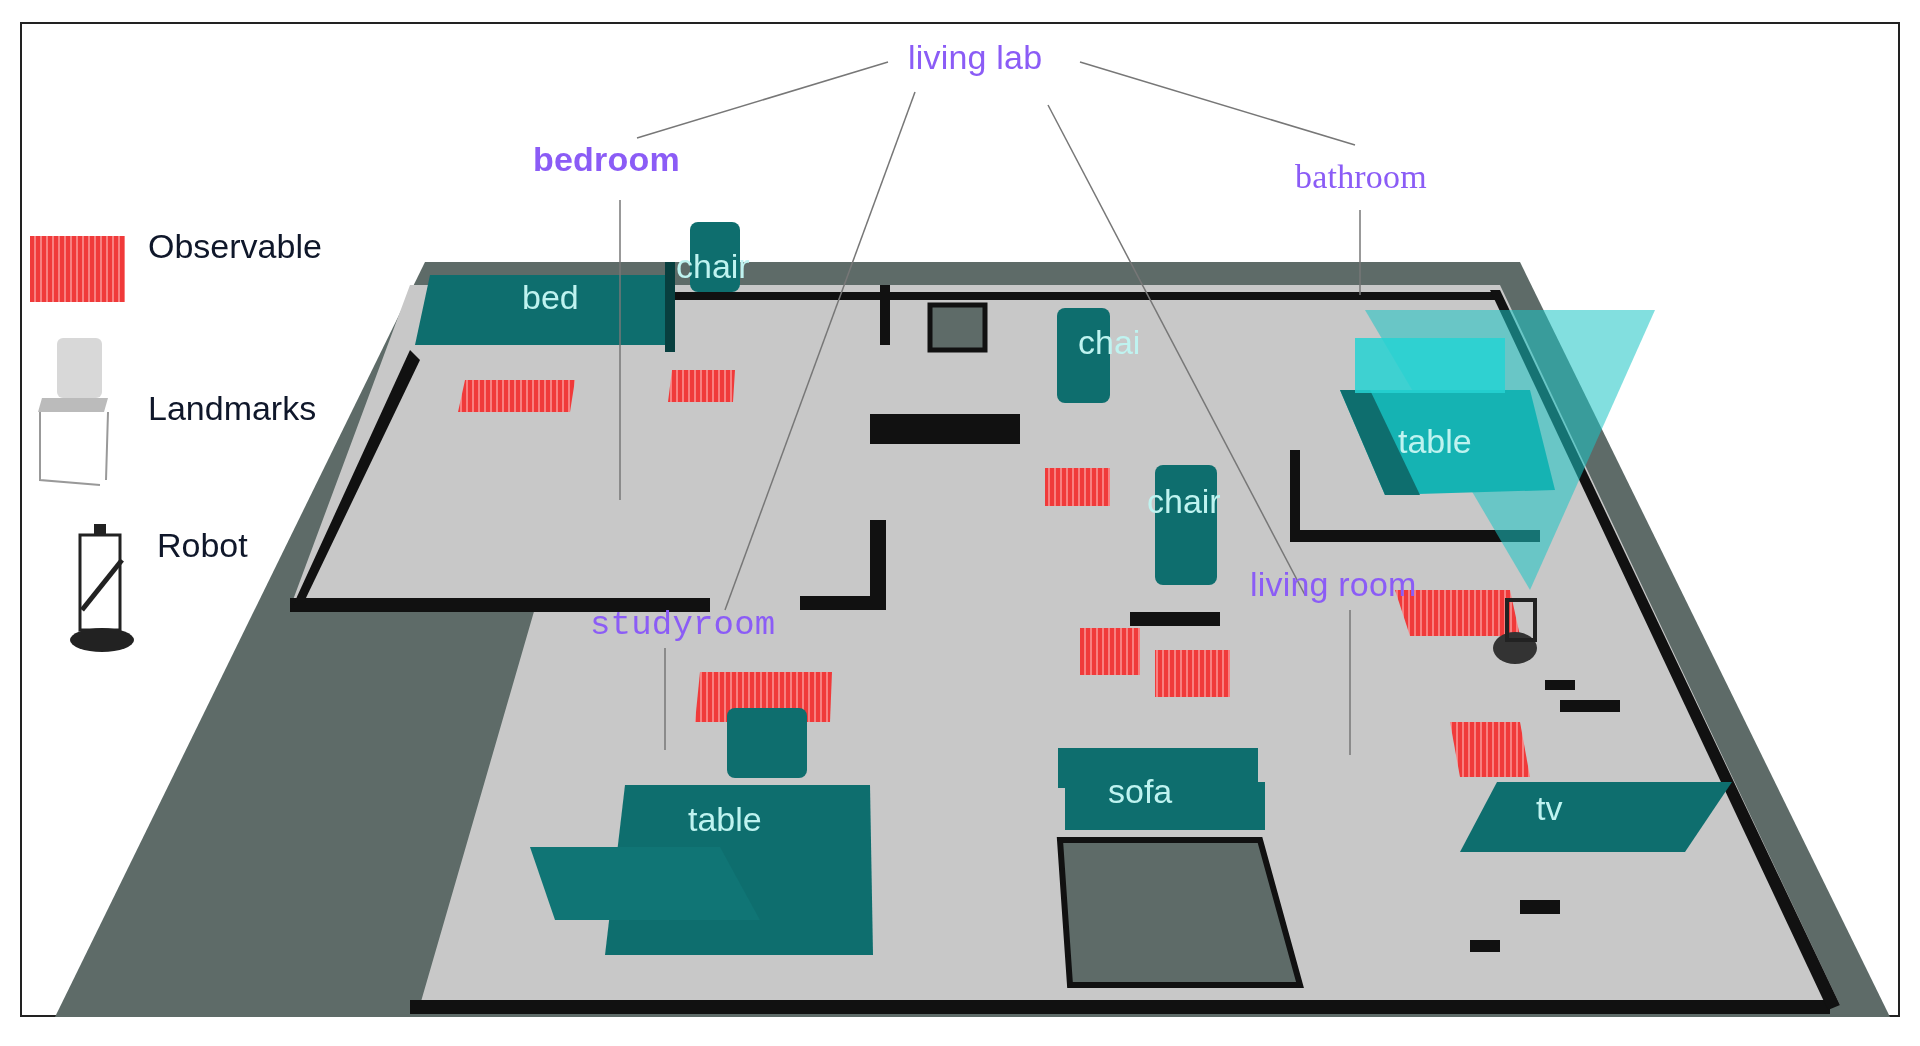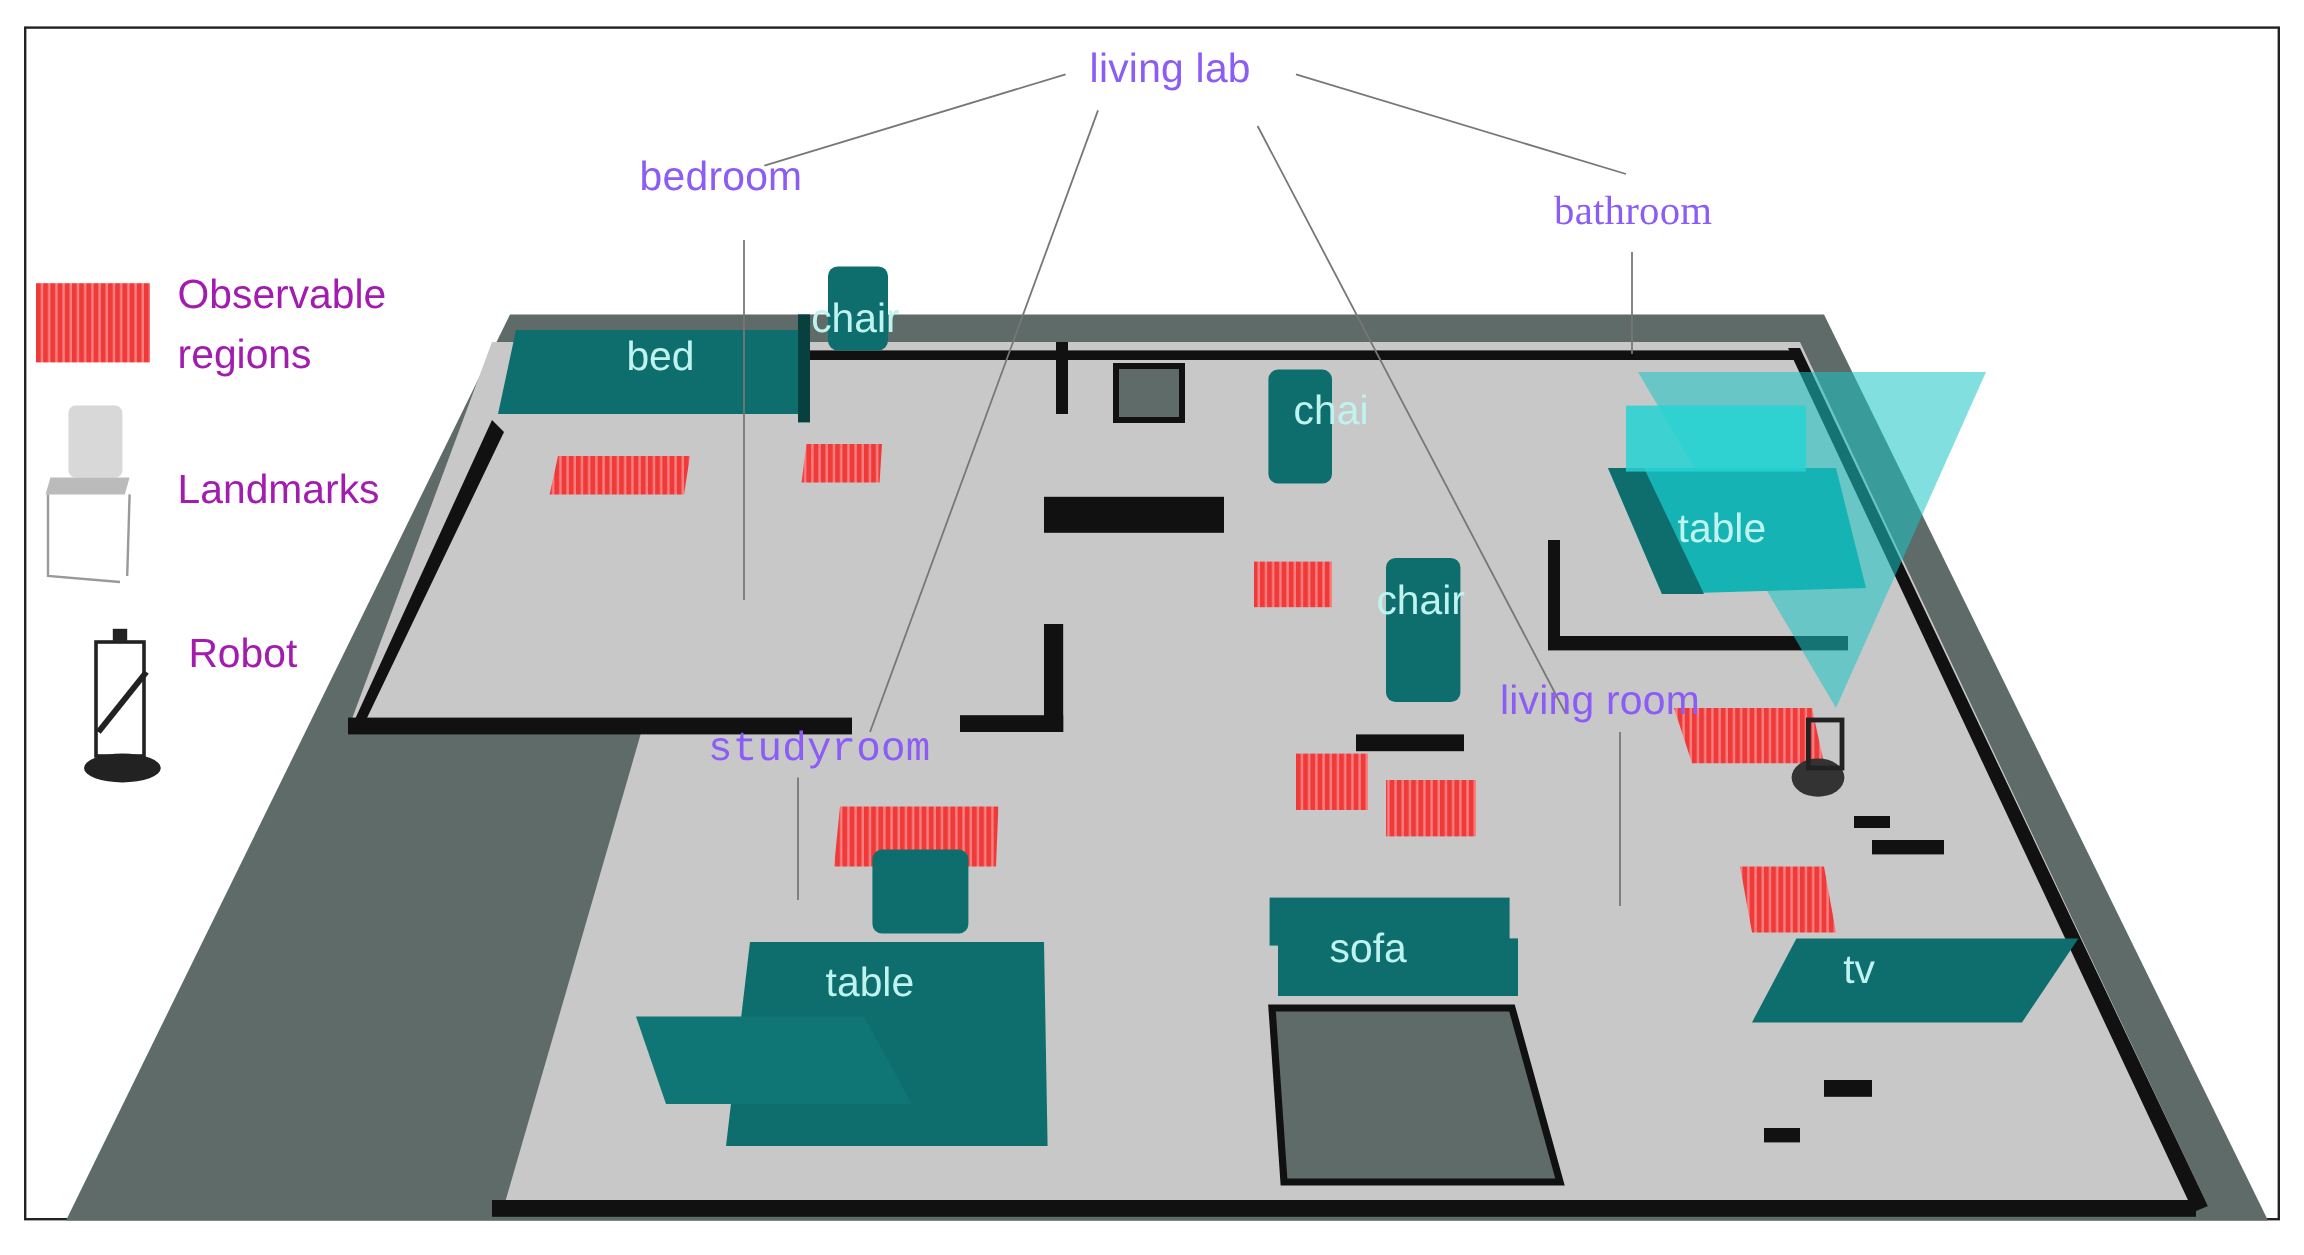--- a/index.html
+++ b/index.html
@@ -1,21 +1,21 @@
 <!DOCTYPE html>
 <html><head>
 <meta charset="utf-8">
 <style>
   html, body { margin:0; padding:0; background:#ffffff; }
   body { width:1920px; height:1046px; position:relative; overflow:hidden; font-family:"Liberation Sans", sans-serif; }
   .frame { position:absolute; left:20px; top:22px; width:1880px; height:995px; border:2px solid #222; box-sizing:border-box; background:#fff; }
   svg.scene { position:absolute; left:0; top:0; width:1920px; height:1046px; }
   .lbl { position:absolute; color:#8b5cf6; font-size:34px; white-space:nowrap; letter-spacing:0.2px; }
   .obj { position:absolute; color:#bff3f0; font-size:34px; white-space:nowrap; }
-  .legend-text { position:absolute; color:#a21caf; font-size:34px; line-height:50px; }
+  .legend-text { position:absolute; color:#0f172a; font-size:34px; line-height:50px; }
 </style>
 </head>
 <body>
 
 <div class="frame"></div>
 
 <svg class="scene" viewBox="0 0 1920 1046">
   <defs>
     <pattern id="obs" width="6" height="6" patternUnits="userSpaceOnUse">
       <rect width="6" height="6" fill="#f03a3a"></rect>
@@ -118,32 +118,31 @@
   </g>
   <g>
     <ellipse cx="102" cy="640" rx="32" ry="12" fill="#222"></ellipse>
     <rect x="80" y="535" width="40" height="95" fill="none" stroke="#222" stroke-width="3"></rect>
     <line x1="82" y1="610" x2="122" y2="560" stroke="#222" stroke-width="5"></line>
     <rect x="94" y="524" width="12" height="10" fill="#222"></rect>
   </g>
 </svg>
 
 <div class="lbl" style="left:908px; top:38px;">living lab</div>
-<div class="lbl" style="left:533px; top:128px;">bedroom</div>
+<div class="lbl" style="left:533px; top:140px;font-weight:bold;">bedroom</div>
 <div class="lbl" style="left:1295px; top:158px;font-family:Liberation Serif, serif;">bathroom</div>
 <div class="lbl" style="left:590px; top:606px;font-family:Liberation Mono, monospace;">studyroom</div>
 <div class="lbl" style="left:1250px; top:565px;">living room</div>
 
 <div class="obj" style="left:522px; top:278px;">bed</div>
 <div class="obj" style="left:676px; top:247px;">chair</div>
 <div class="obj" style="left:1042px; top:323px;margin-left:36px;">chai</div>
 <div class="obj" style="left:1147px; top:482px;">chair</div>
 <div class="obj" style="left:1398px; top:422px;">table</div>
 <div class="obj" style="left:688px; top:800px;">table</div>
 <div class="obj" style="left:1108px; top:772px;">sofa</div>
 <div class="obj" style="left:1536px; top:789px;">tv</div>
 
 <div class="legend-text" style="left:148px; top:221px;">
   <div>Observable</div>
-  <div>regions</div>
 </div>
 <div class="legend-text" style="left:148px; top:383px;">Landmarks</div>
 <div class="legend-text" style="left:157px; top:520px;">Robot</div>
 
 </body></html>

